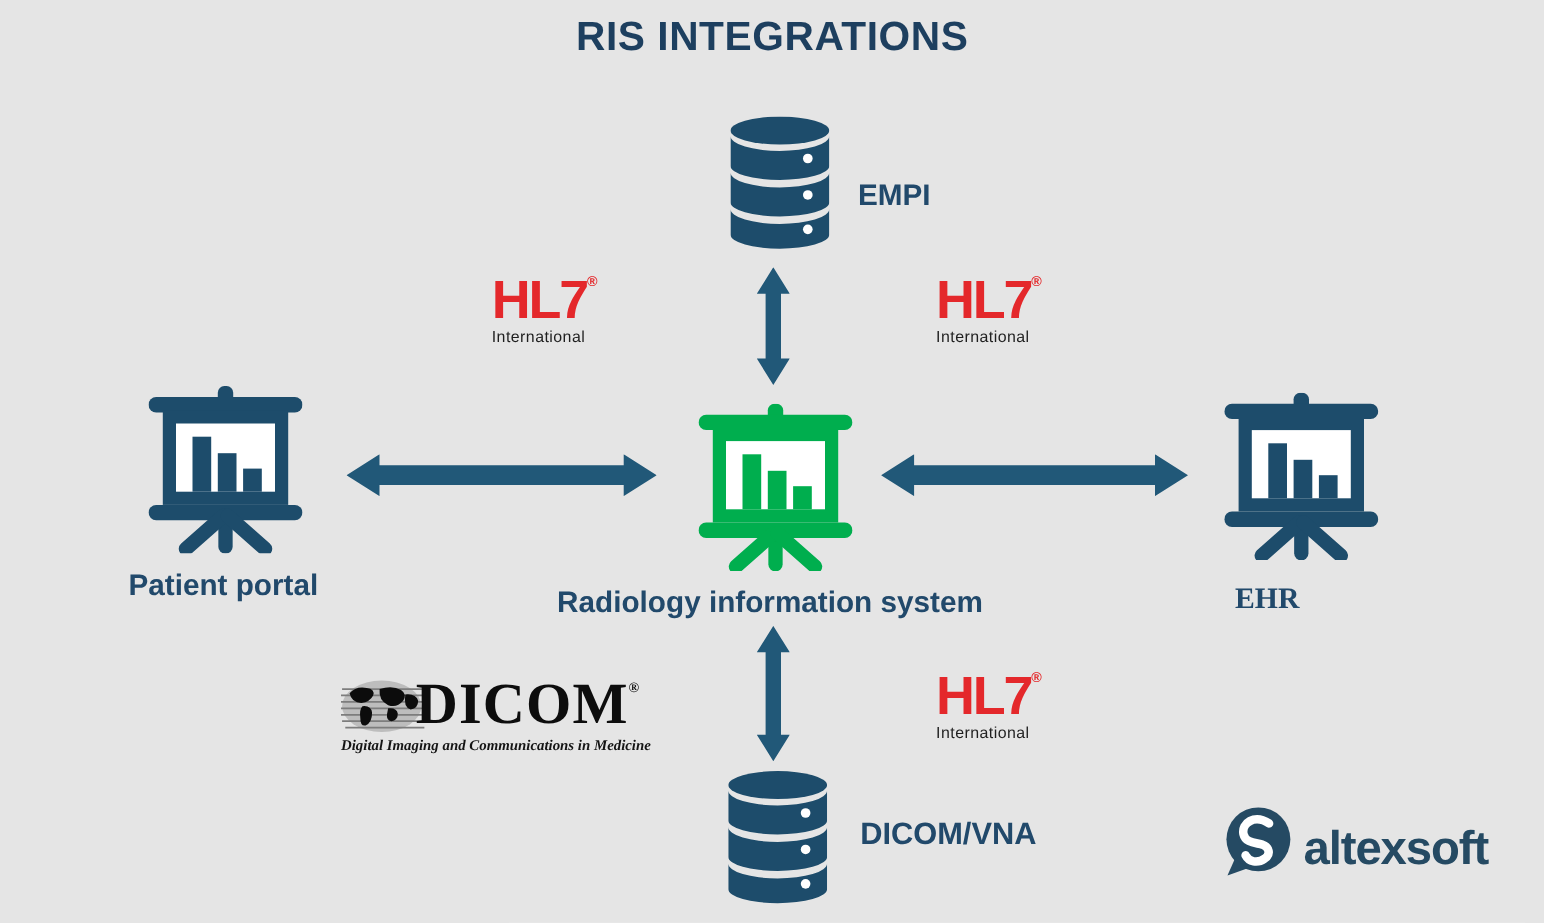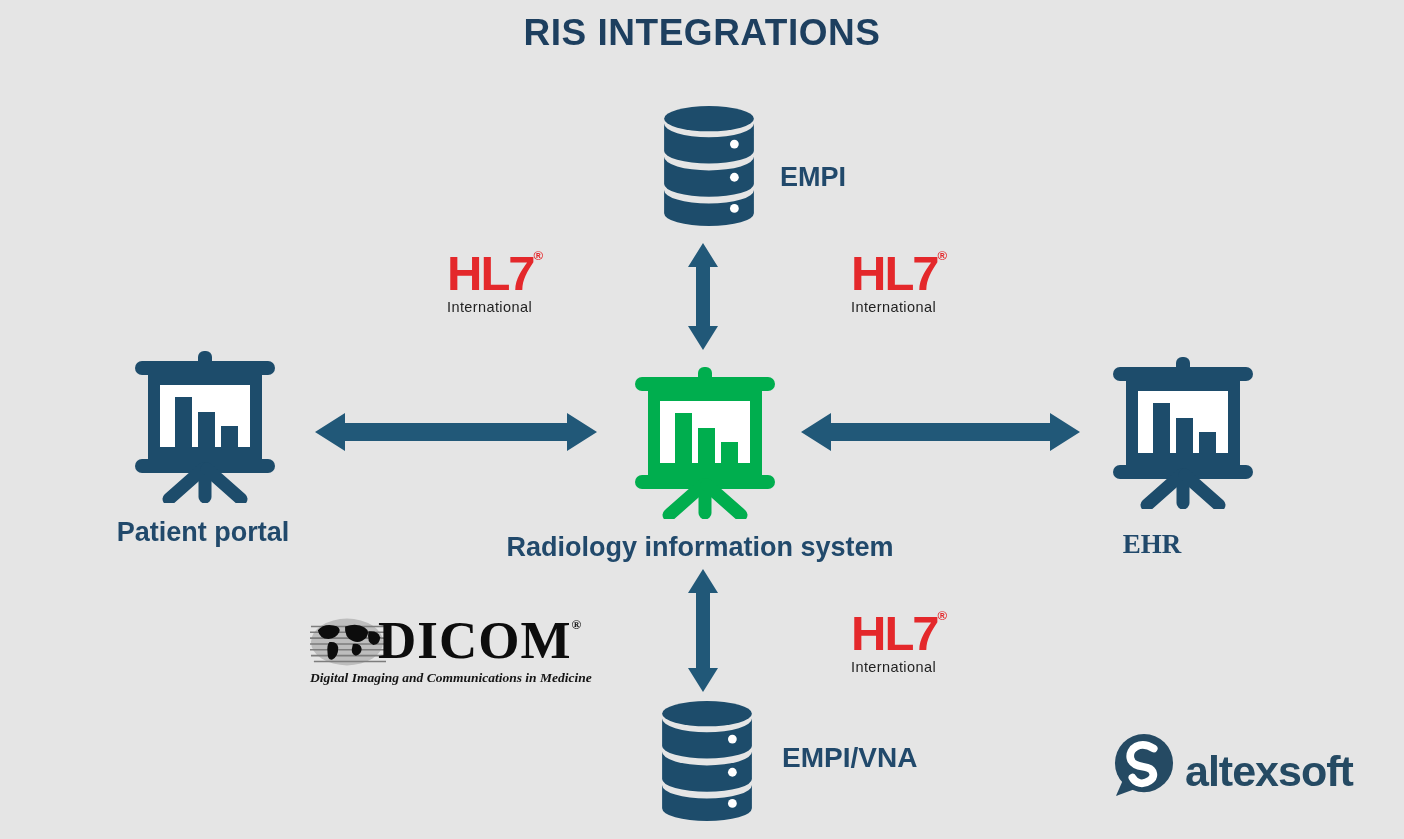--- a/index.html
+++ b/index.html
@@ -172,21 +172,21 @@
 
   <svg class="abs icon-navy" style="left:662px; top:701px;" width="90" height="121" viewBox="0 0 92 124">
     <ellipse cx="46" cy="13" rx="46" ry="13" fill="currentColor"></ellipse>
     <path d="M0 18 A46 14 0 0 0 92 18 L92 46 A46 13 0 0 1 0 46 Z" fill="currentColor"></path>
     <path d="M0 52 A46 14 0 0 0 92 52 L92 80 A46 13 0 0 1 0 80 Z" fill="currentColor"></path>
     <path d="M0 86 A46 14 0 0 0 92 86 L92 110 A46 13 0 0 1 0 110 Z" fill="currentColor"></path>
     <circle cx="72" cy="39" r="4.5" fill="#fff"></circle>
     <circle cx="72" cy="73" r="4.5" fill="#fff"></circle>
     <circle cx="72" cy="105" r="4.5" fill="#fff"></circle>
   </svg>
-  <div class="abs node-label" style="left:782px; top:742px; font-size:28px;">EMPI/VNA</div>
+  <div class="abs node-label" style="left:782px; top:742px; font-size:28px;">DICOM/VNA</div>
 
   <div class="abs axs" style="left:1113px; top:732px;">
     <svg width="62" height="66" viewBox="0 0 64 68">
       <circle cx="32" cy="32" r="30" fill="#254a63"></circle>
       <polygon points="10,50 3,66 22,59" fill="#254a63"></polygon>
       <path d="M42 17 C28 8 16 17 18 27 C20 36 31 35 36 37 C42 39 44 46 38 50 C31 55 23 53 20 47" stroke="#ffffff" stroke-width="8" fill="none" stroke-linecap="round"></path>
     </svg>
     <div class="axs-name">altexsoft</div>
   </div>
 

